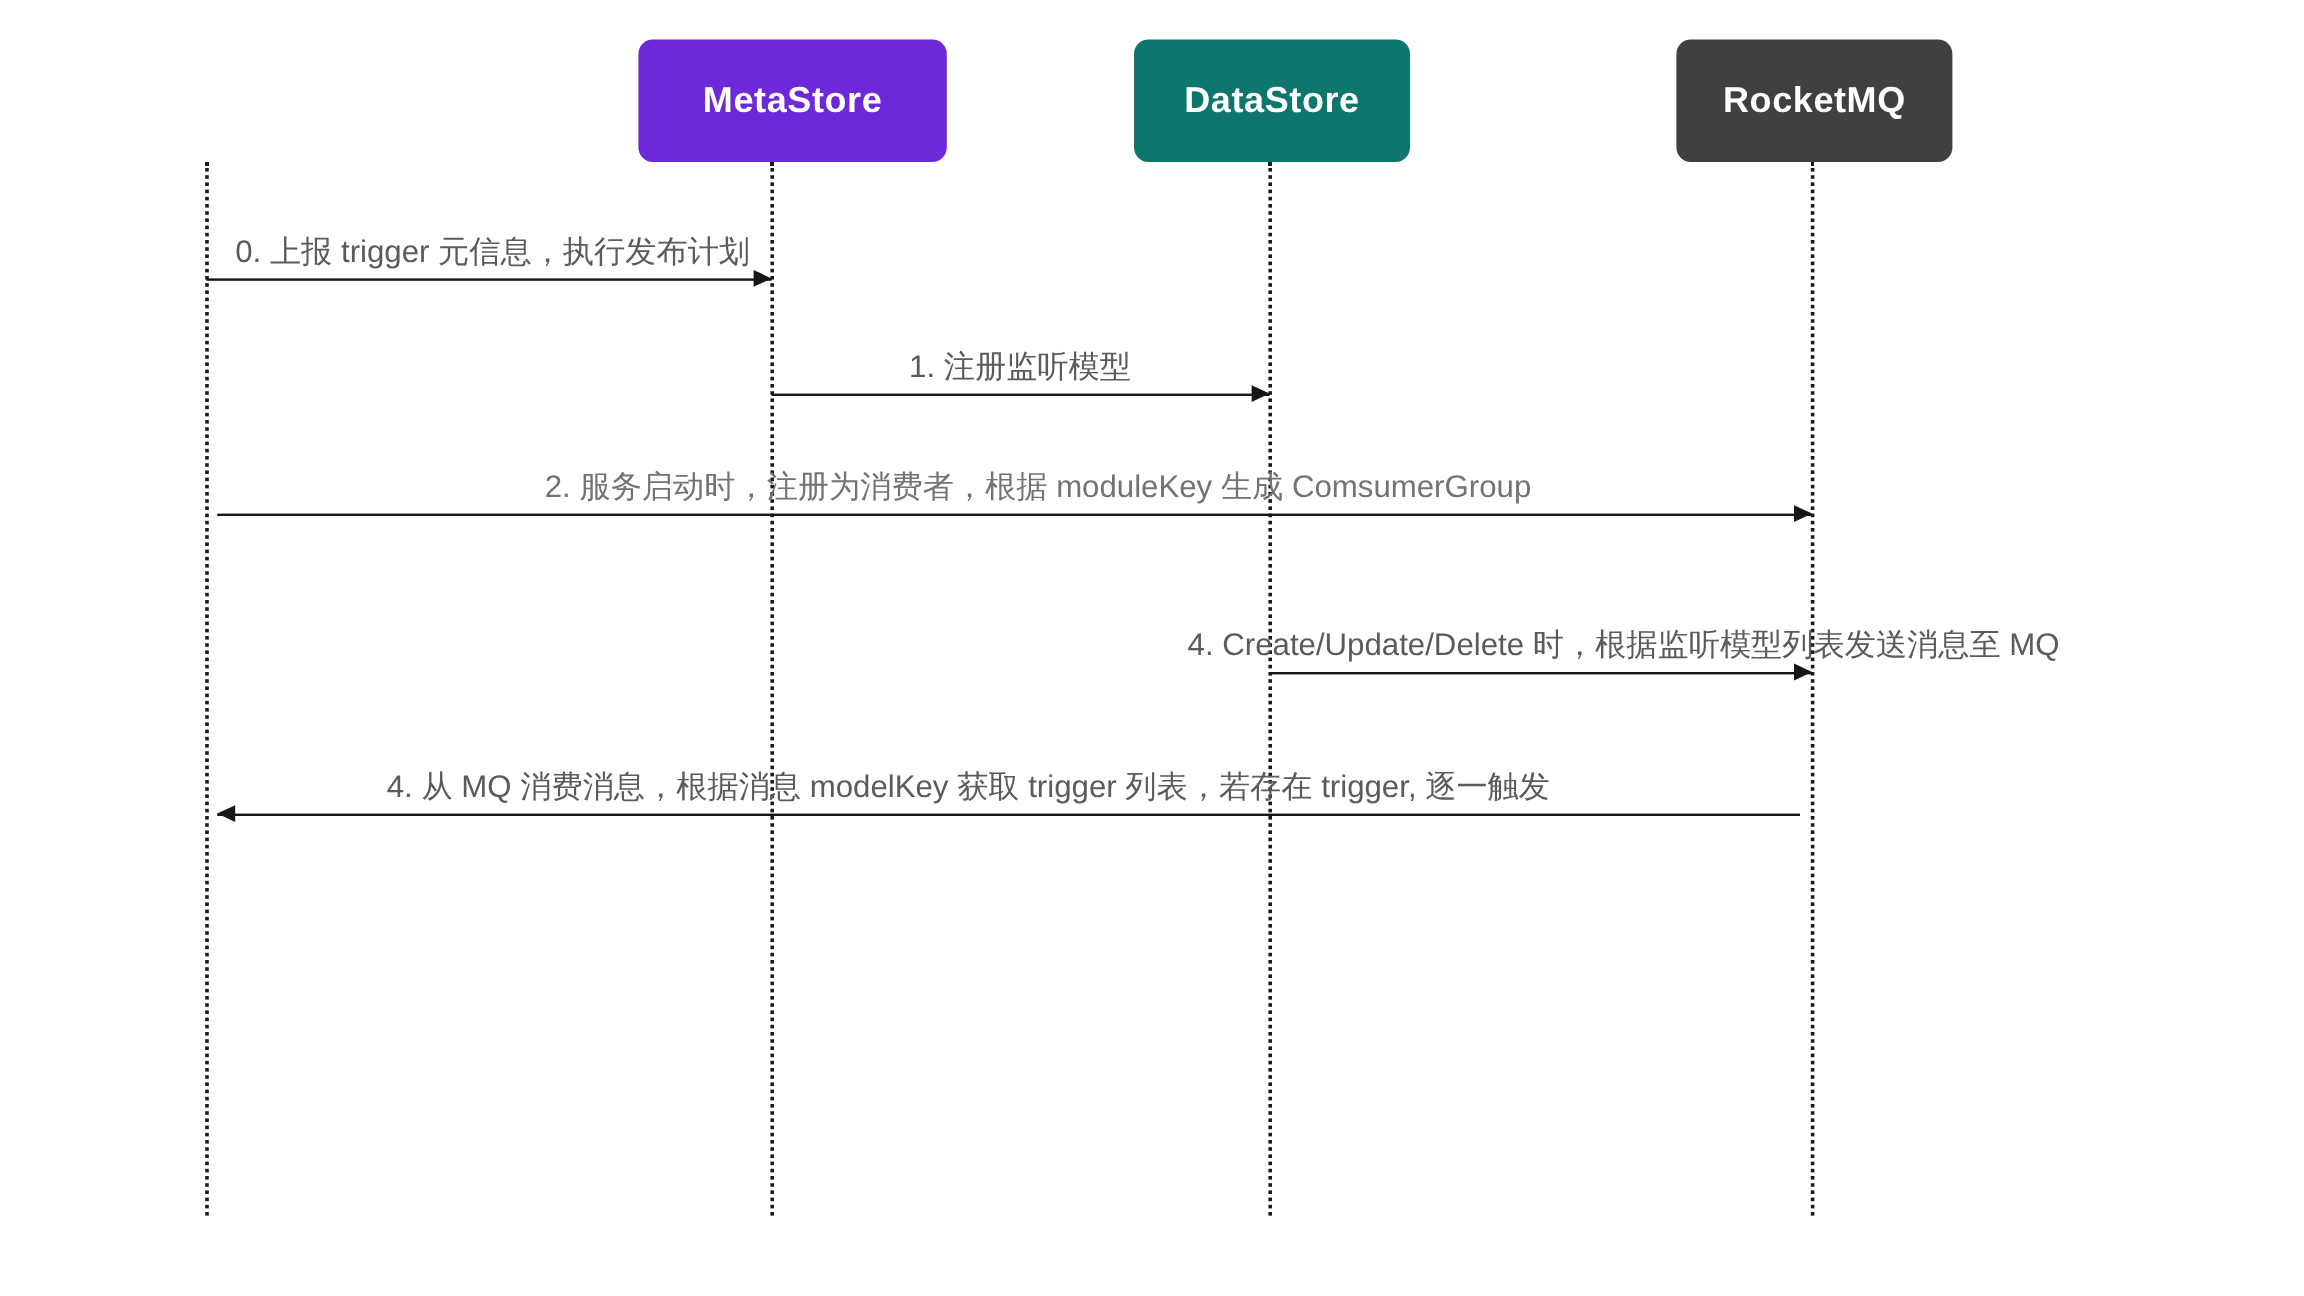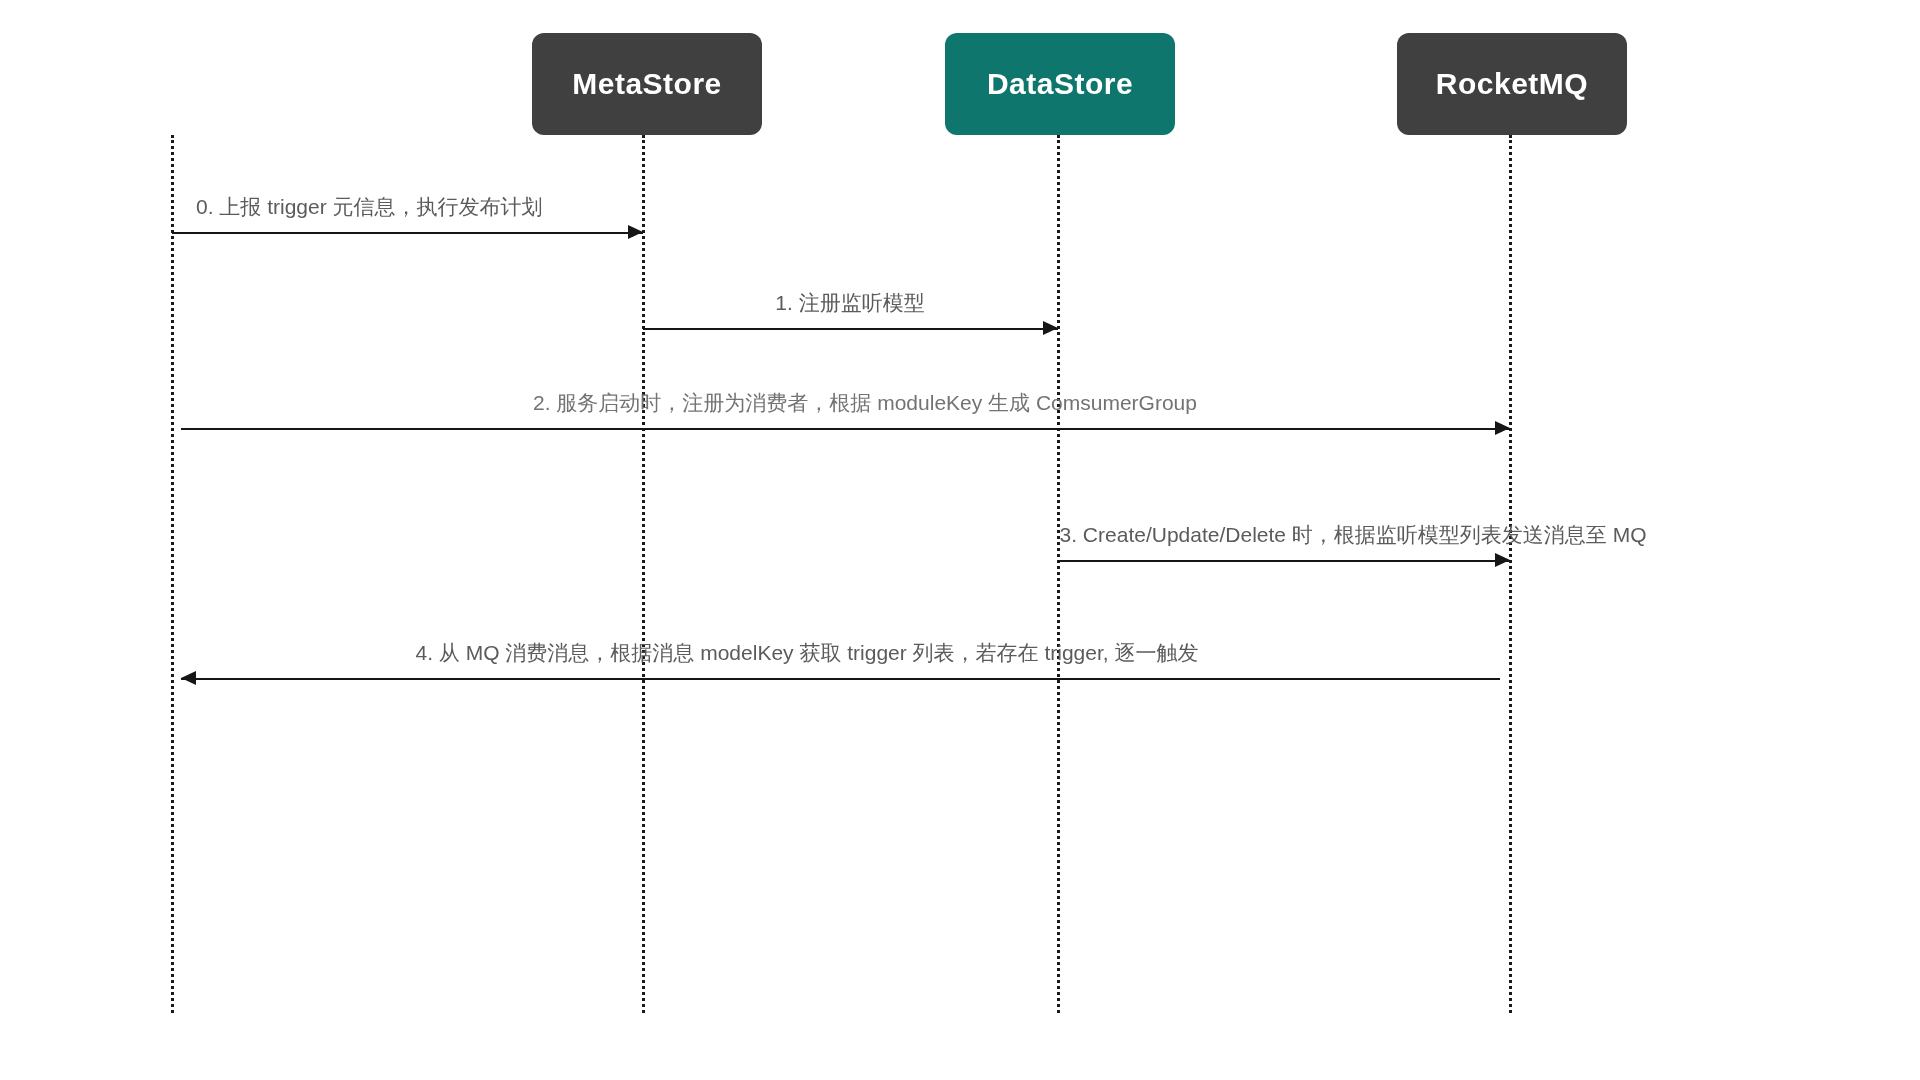--- a/index.html
+++ b/index.html
@@ -75,41 +75,41 @@
     border-left: 15px solid #161616;
   }
 
   .msg-arrow.left {
     border-right: 15px solid #161616;
   }
 
   .msg-label {
     position: absolute;
     top: -38px;
-    font-size: 21px;
+    font-size: 26px;
     color: #5b5b5b;
     white-space: nowrap;
     line-height: 1.2;
     user-select: none;
   }
 
   .msg-label.center {
     transform: translateX(-50%);
     text-align: right;
   }
 </style>
 </head>
 <body>
 
 <div id="canvas">
     <div class="lifeline" style="left: 171px; top: 135px; height: 878px; border-left-color: rgb(26, 26, 26);"></div>
     <div class="lifeline" style="left: 642px; top: 135px; height: 878px; border-left-color: rgb(26, 26, 26);"></div>
     <div class="lifeline" style="left: 1057px; top: 135px; height: 878px; border-left-color: rgb(26, 26, 26);"></div>
     <div class="lifeline" style="left: 1509px; top: 135px; height: 878px; border-left-color: rgb(26, 26, 26);"></div>
-    <div class="actor-box" style="left: 532px; top: 33px; width: 230px; height: 102px; background: #404040;">
+    <div class="actor-box" style="left: 532px; top: 33px; width: 257px; height: 102px; background: #6d28d9;">
       <span class="actor-label">MetaStore</span>
     </div>
     <div class="actor-box" style="left: 945px; top: 33px; width: 230px; height: 102px; background: #0f766e;">
       <span class="actor-label">DataStore</span>
     </div>
     <div class="actor-box" style="left: 1397px; top: 33px; width: 230px; height: 102px; background: #404040;">
       <span class="actor-label">RocketMQ</span>
     </div>
     <div class="message" style="left: 0px; top: 232px; width: 100%;">
       <div class="msg-line" style="left: 172px; width: 471px; border-top-color: rgb(22, 22, 22);"></div>
@@ -122,20 +122,20 @@
       <div class="msg-label center" style="left: 850px; color: rgb(91, 91, 91);">1. 注册监听模型</div>
     </div>
     <div class="message" style="left: 0px; top: 428px; width: 100%;">
       <div class="msg-line" style="left: 181px; width: 1329px; border-top-color: rgb(22, 22, 22);"></div>
       <div class="msg-arrow right" style="left: 1495px; border-left-color: rgb(22, 22, 22);"></div>
       <div class="msg-label center" style="left: 865px; color: #737373;">2. 服务启动时，注册为消费者，根据 moduleKey 生成 ComsumerGroup</div>
     </div>
     <div class="message" style="left: 0px; top: 560px; width: 100%;">
       <div class="msg-line" style="left: 1058px; width: 452px; border-top-color: rgb(22, 22, 22);"></div>
       <div class="msg-arrow right" style="left: 1495px; border-left-color: rgb(22, 22, 22);"></div>
-      <div class="msg-label center" style="left: 1353px; color: rgb(91, 91, 91);">3. Create/Update/Delete 时，根据监听模型列表发送消息至 MQ</div>
+      <div class="msg-label center" style="left: 1353px; color: rgb(91, 91, 91);">4. Create/Update/Delete 时，根据监听模型列表发送消息至 MQ</div>
     </div>
     <div class="message" style="left: 0px; top: 678px; width: 100%;">
       <div class="msg-line" style="left: 181px; width: 1319px; border-top-color: rgb(22, 22, 22);"></div>
       <div class="msg-arrow left" style="left: 181px; border-right-color: rgb(22, 22, 22);"></div>
       <div class="msg-label center" style="left: 807px; color: rgb(91, 91, 91);">4. 从 MQ 消费消息，根据消息 modelKey 获取 trigger 列表，若存在 trigger, 逐一触发</div>
     </div>
   </div>
 
 </body></html>

